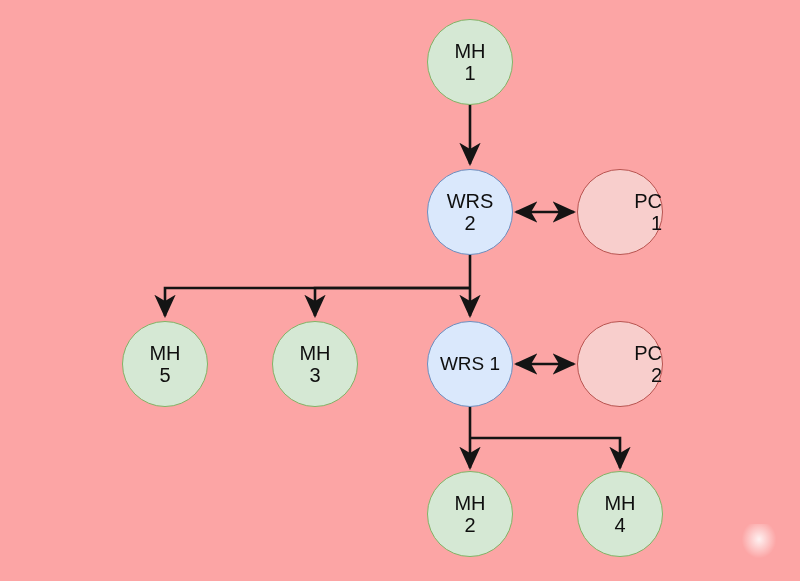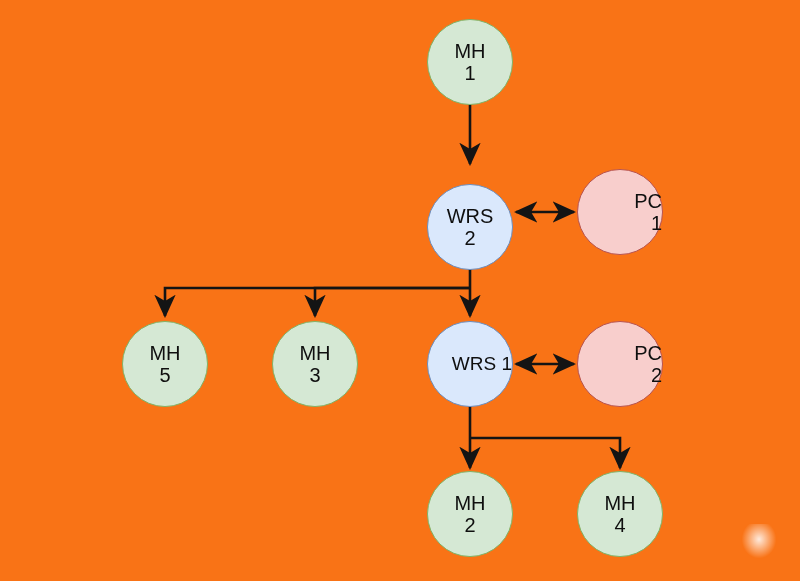--- a/index.html
+++ b/index.html
@@ -11,21 +11,21 @@
     width: 800px;
     height: 581px;
     background: #f4f4f4;
     font-family: "Liberation Sans", sans-serif;
     overflow: hidden;
   }
   #diagram-canvas {
     position: relative;
     width: 800px;
     height: 581px;
-    background: #f97316;
+    background: #fca5a5;
   }
   #edge-layer {
     position: absolute;
     left: 0;
     top: 0;
     width: 800px;
     height: 581px;
   }
   .node {
     position: absolute;
@@ -53,21 +53,20 @@
     background: #dae8fc;
     border: 1.6px solid #6c8ebf;
   }
   .node-pc {
     background: #f8cecc;
     border: 1.6px solid #b85450;
     align-items: flex-end;
   }
   .node-wide-label {
     font-size: 19px;
-    align-items: flex-end;
   }
   #watermark-artifact {
     position: absolute;
     left: 742px;
     top: 524px;
     width: 34px;
     height: 34px;
     background: radial-gradient(ellipse at 50% 45%, rgba(255,255,255,0.85) 0%, rgba(244,244,244,0) 72%);
     pointer-events: none;
   }
@@ -105,21 +104,21 @@
 
       <path d="M470,438 L620,438 L620,468" marker-end="url(#arrowhead)"></path>
     </g>
   </svg>
 
   <div class="node node-mh" style="left:427px; top:19px; width:86px; height:86px;">
     <span class="node-line">MH</span>
     <span class="node-line">1</span>
   </div>
 
-  <div class="node node-wrs" style="left:427px; top:184px; width:86px; height:86px;text-align:center;">
+  <div class="node node-wrs" style="left:427px; top:169px; width:86px; height:86px;text-align:center;">
     <span class="node-line">WRS</span>
     <span class="node-line">2</span>
   </div>
 
   <div class="node node-pc" style="left:577px; top:169px; width:86px; height:86px;">
     <span class="node-line">PC</span>
     <span class="node-line">1</span>
   </div>
 
   <div class="node node-mh" style="left:122px; top:321px; width:86px; height:86px;">

